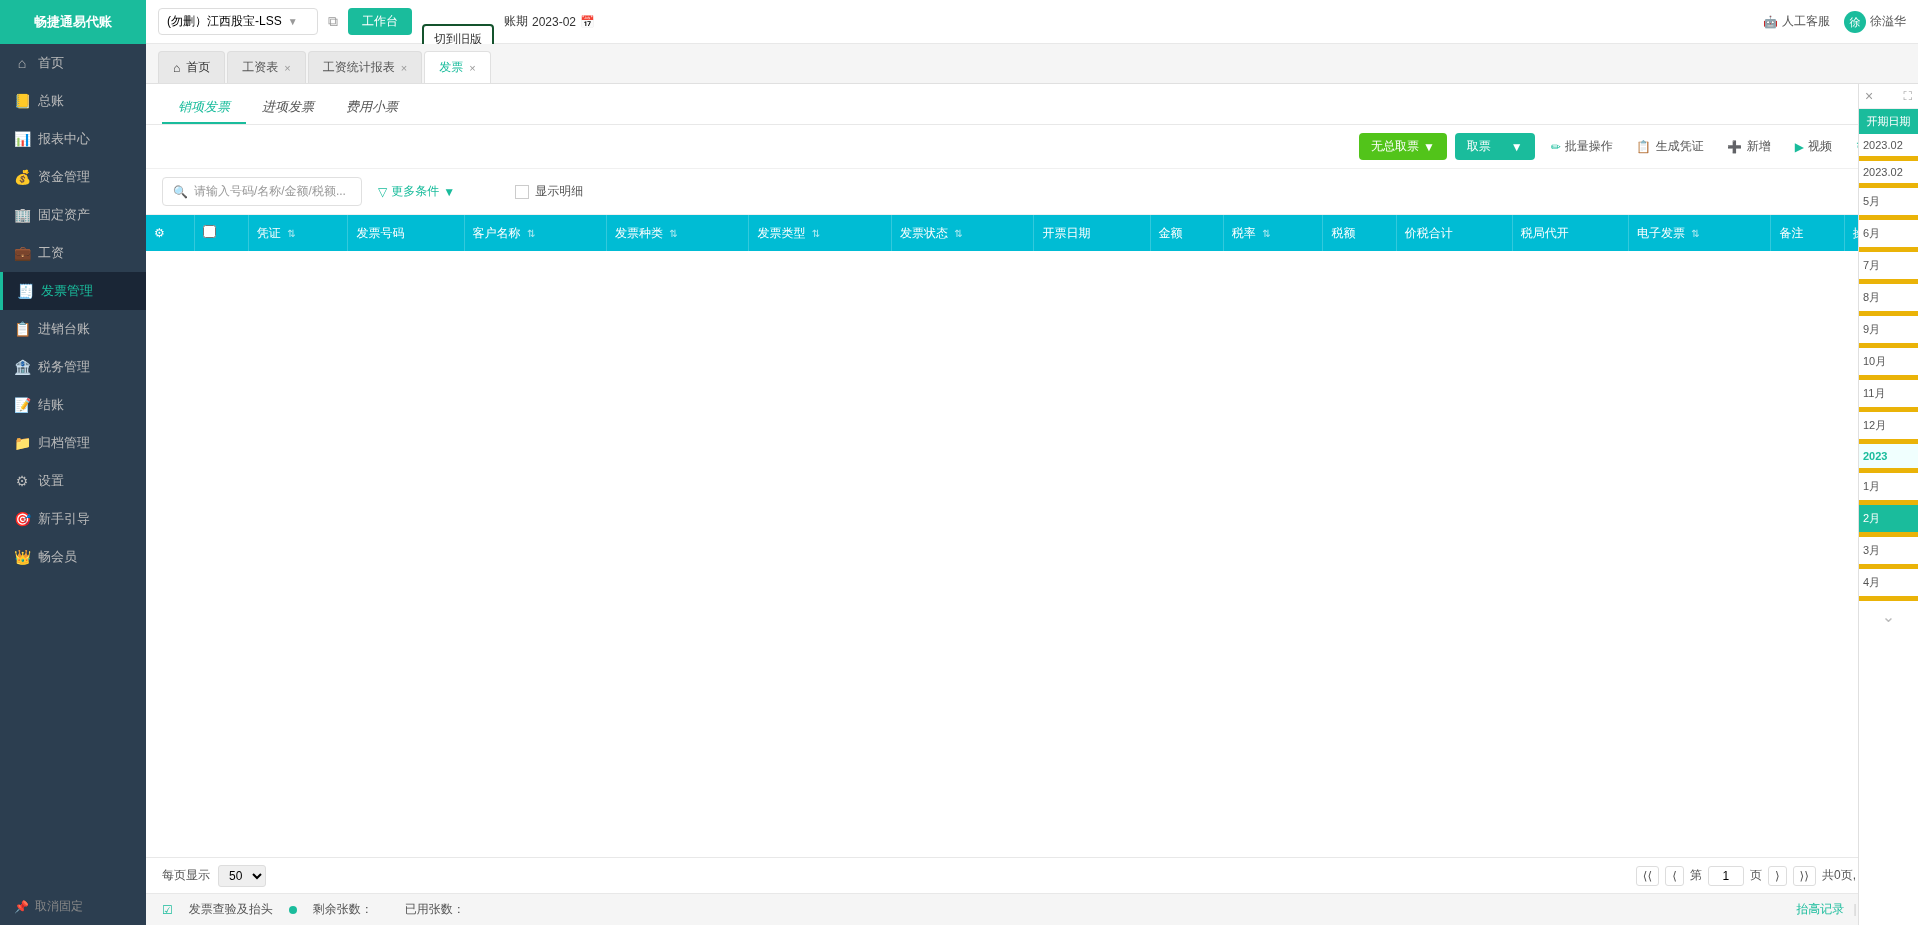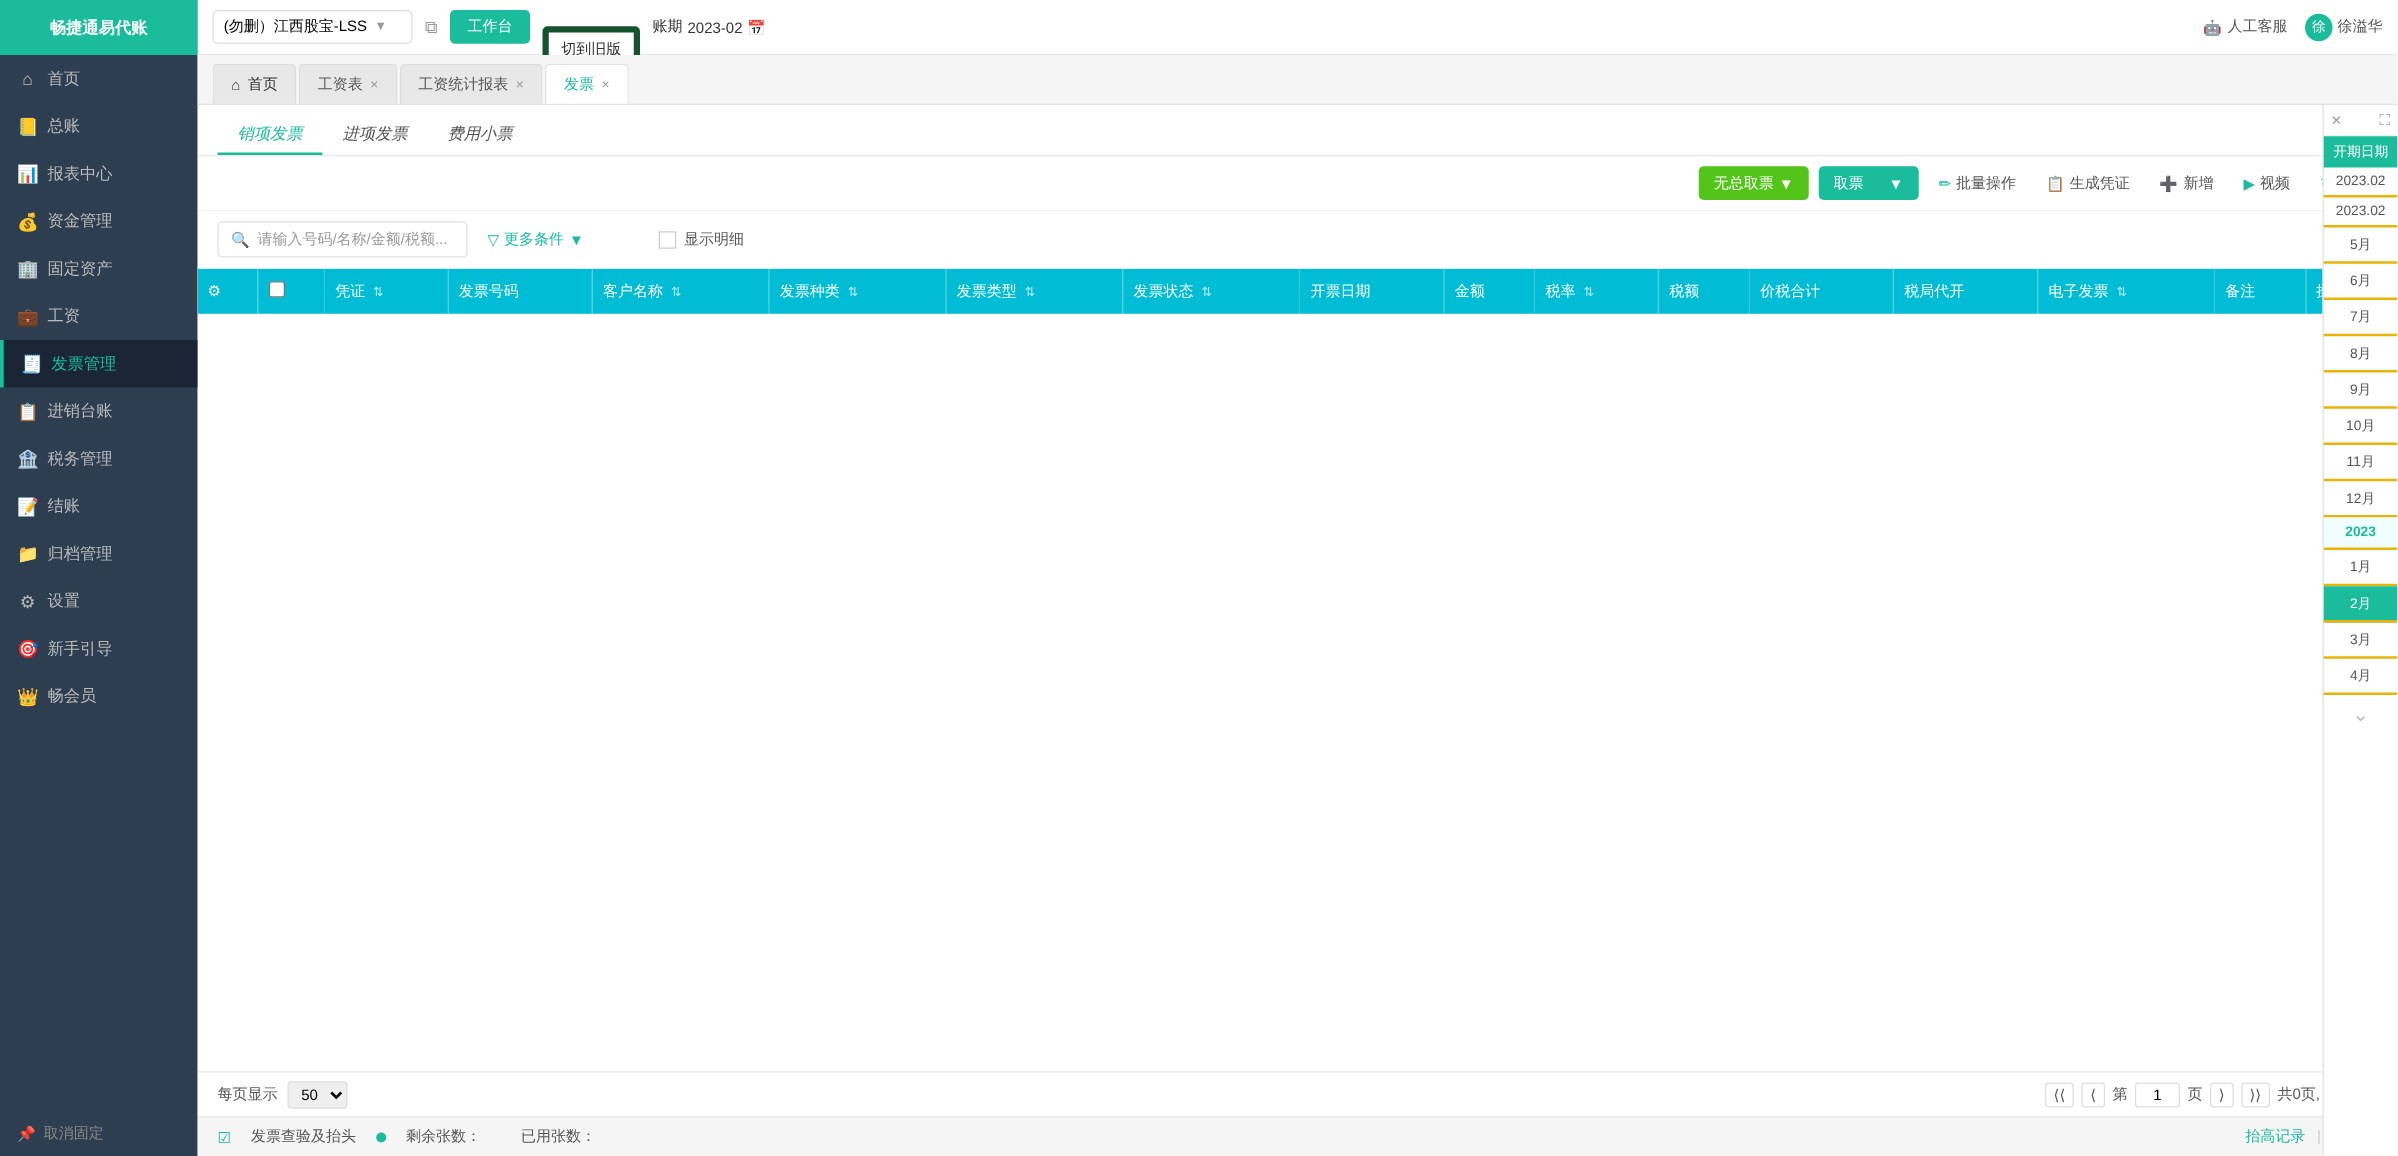--- a/index.html
+++ b/index.html
@@ -1,20 +1,20 @@
 <!DOCTYPE html>
 <html><head>
   <meta charset="utf-8">
   <style>
     * { margin: 0; padding: 0; box-sizing: border-box; }
     body { font-family: 'Microsoft YaHei', sans-serif; font-size: 12px; background: #f0f2f5; display: flex; height: 925px; overflow: hidden; }
 
     
     .sidebar {
-      width: 158px;
+      width: 146px;
       background: #2c3e50;
       color: #ccc;
       display: flex;
       flex-direction: column;
       flex-shrink: 0;
       height: 100%;
     }
     .sidebar-logo {
       background: #1abc9c;
       color: white;
@@ -86,21 +86,21 @@
       color: white;
       border: none;
       border-radius: 4px;
       padding: 5px 14px;
       font-size: 12px;
       cursor: pointer;
     }
     .btn-switch {
       background: white;
       color: #333;
-      border: 5px solid #14532d;
+      border: 2px solid #14532d;
       border-radius: 4px;
       padding: 5px 10px;
       font-size: 12px;
       cursor: pointer;
       margin-top: 36px;
     }
     .period-info {
       font-size: 12px;
       color: #333;
       display: flex;
@@ -365,24 +365,24 @@
       gap: 16px;
       font-size: 12px;
       color: #555;
       flex-shrink: 0;
     }
     .status-link { color: #1abc9c; cursor: pointer; text-decoration: none; }
     .date-item {
       width: 100%;
       padding: 6px 4px;
       font-size: 11px;
-      text-align: center;
-      cursor: pointer;
-      color: #555;
-      border-bottom: 2px solid #eab308;
+      text-align: left;
+      cursor: pointer;
+      color: #555;
+      border-bottom: 5px solid #eab308;
     }
     .date-item.active { background: #1abc9c; color: white; }
     .date-item.year-label { color: #1abc9c; font-weight: bold; background: #f0fffe; }
     .date-item.current { background: #1abc9c; color: white; }
 
     
     .right-date-wrapper {
       position: absolute;
       right: 0;
       top: 0;

